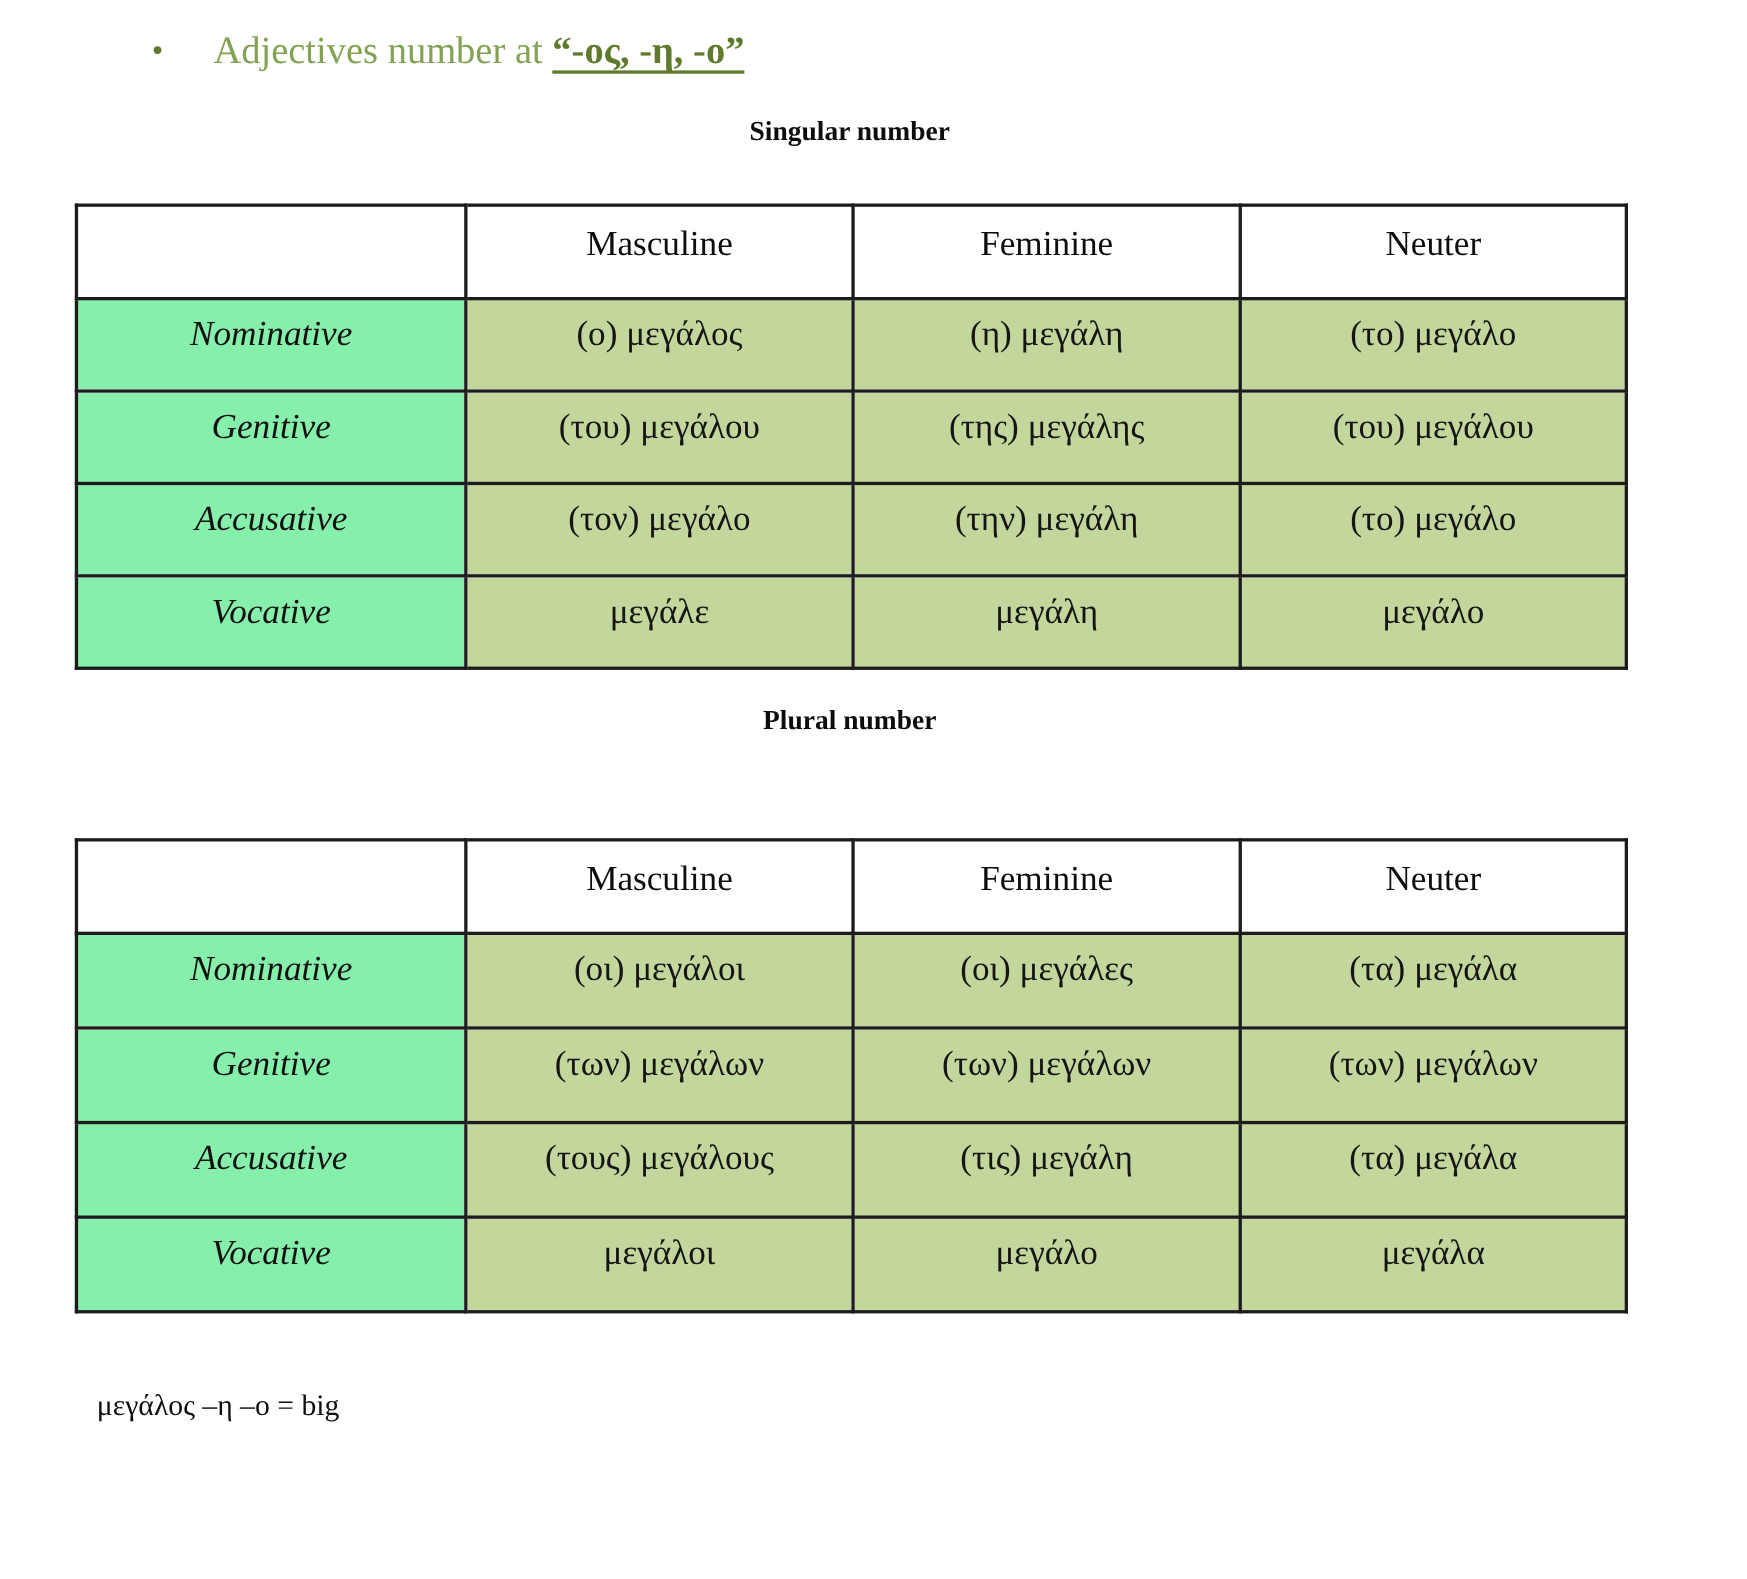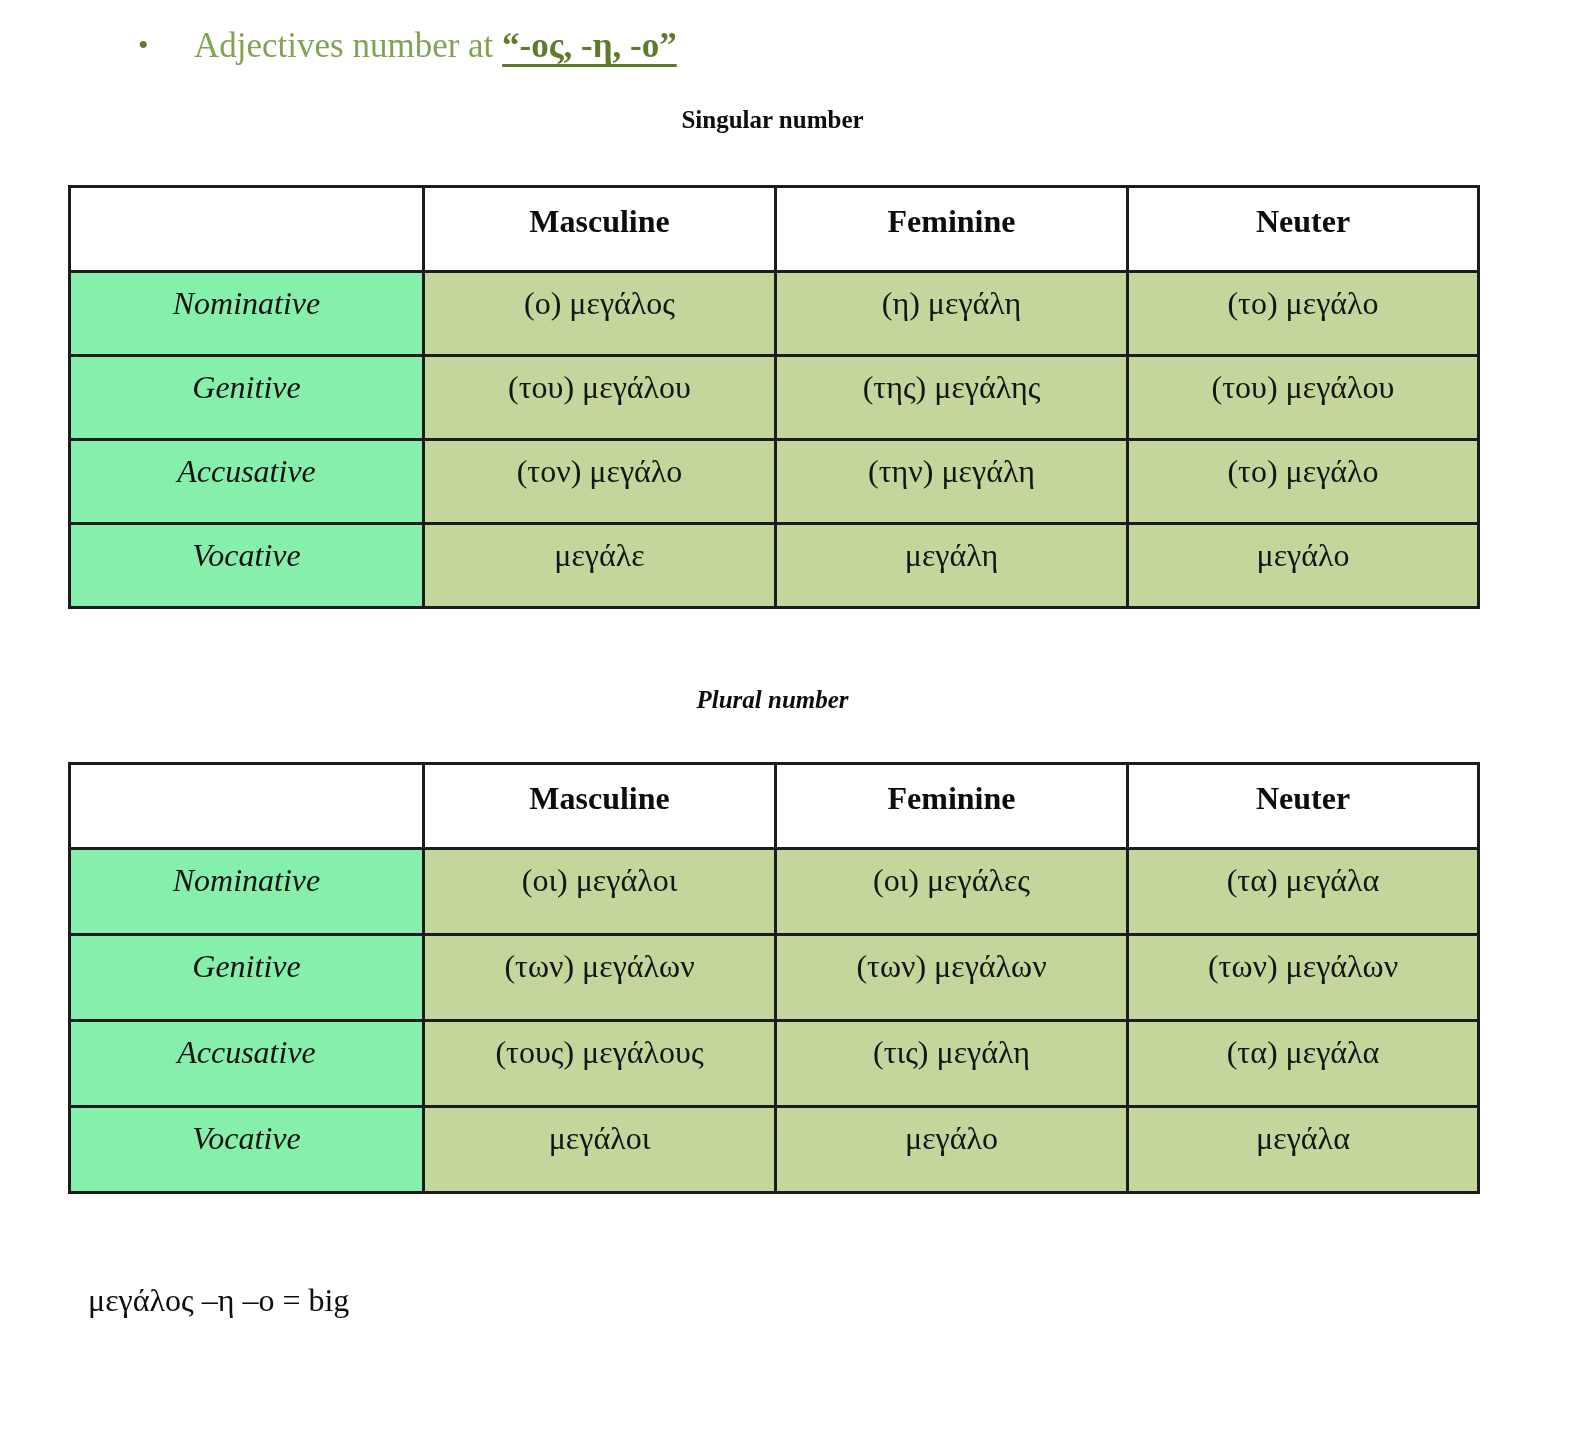--- a/index.html
+++ b/index.html
@@ -49,21 +49,21 @@
   .table-title {
     position: absolute;
     left: 68px;
     width: 1409px;
     text-align: center;
     font-weight: bold;
     font-size: 25px;
     color: #0d0d0d;
   }
   .title-singular { top: 106px; }
-  .title-plural   { top: 686px; font-style: italic; }
+  .title-plural   { top: 642px; }
 
   
   table.decl {
     position: absolute;
     left: 68px;
     width: 1409px;
     border-collapse: collapse;
     table-layout: fixed;
   }
   .table-singular { top: 185px; }
@@ -75,43 +75,42 @@
     text-align: center;
     font-size: 32px;
     padding-top: 12px;
     overflow: hidden;
   }
   table.decl thead tr { height: 85px; }
   .table-singular tbody tr { height: 84px; }
   .table-plural tbody tr { height: 86px; }
 
   table.decl th {
-    font-weight: bold;
+    font-weight: normal;
     background: #ffffff;
     padding-top: 15px;
     color: #0d0d0d;
   }
   td.case-label {
     font-style: italic;
     background: #86efac;
     color: #111;
   }
   td.form-cell {
     background: var(--cell-green);
   }
 
   
   .note {
     position: absolute;
     top: 1262px;
     left: 88px;
-    font-size: 32px;
+    font-size: 27px;
     color: #0d0d0d;
     white-space: nowrap;
-    margin-top: 20px;
   }
 </style>
 </head>
 <body>
 
 <div class="page">
 
   <div class="heading">
     <span class="bullet">•</span><span class="heading-text">Adjectives number at </span><span class="endings">“-ος, -η, -ο”</span>
   </div>

